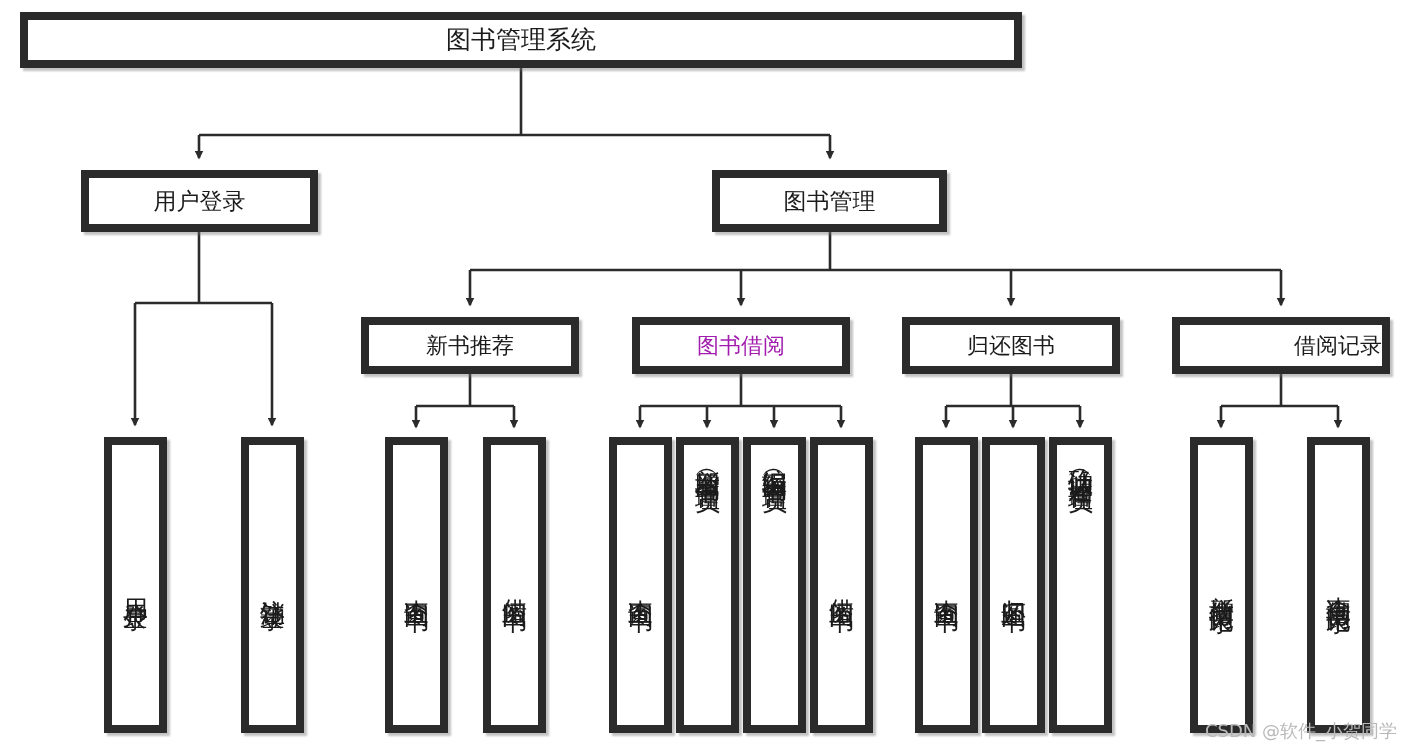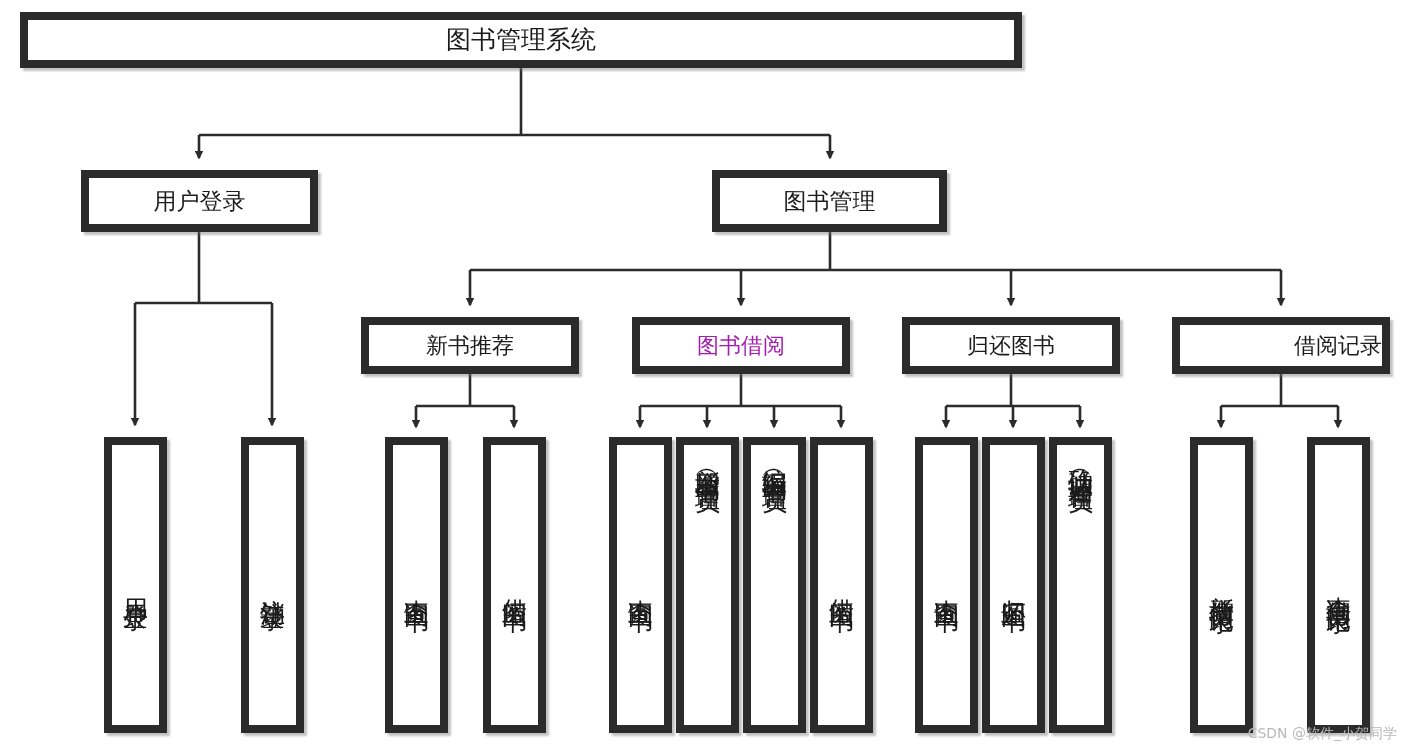--- a/index.html
+++ b/index.html
@@ -64,21 +64,21 @@
   .node.leaf.centered {
     align-items: center;
   }
   .node.leaf.topped .node-label {
     margin-top: 4px;
   }
   .watermark {
     position: absolute;
     right: 8px;
     bottom: 4px;
-    font-size: 14px;
+    font-size: 18px;
     color: #b9b9b9;
     white-space: nowrap;
     font-family: "DejaVu Sans", "Liberation Sans", sans-serif;
   }
 </style>
 </head>
 <body>
 
 <div id="canvas">
 

